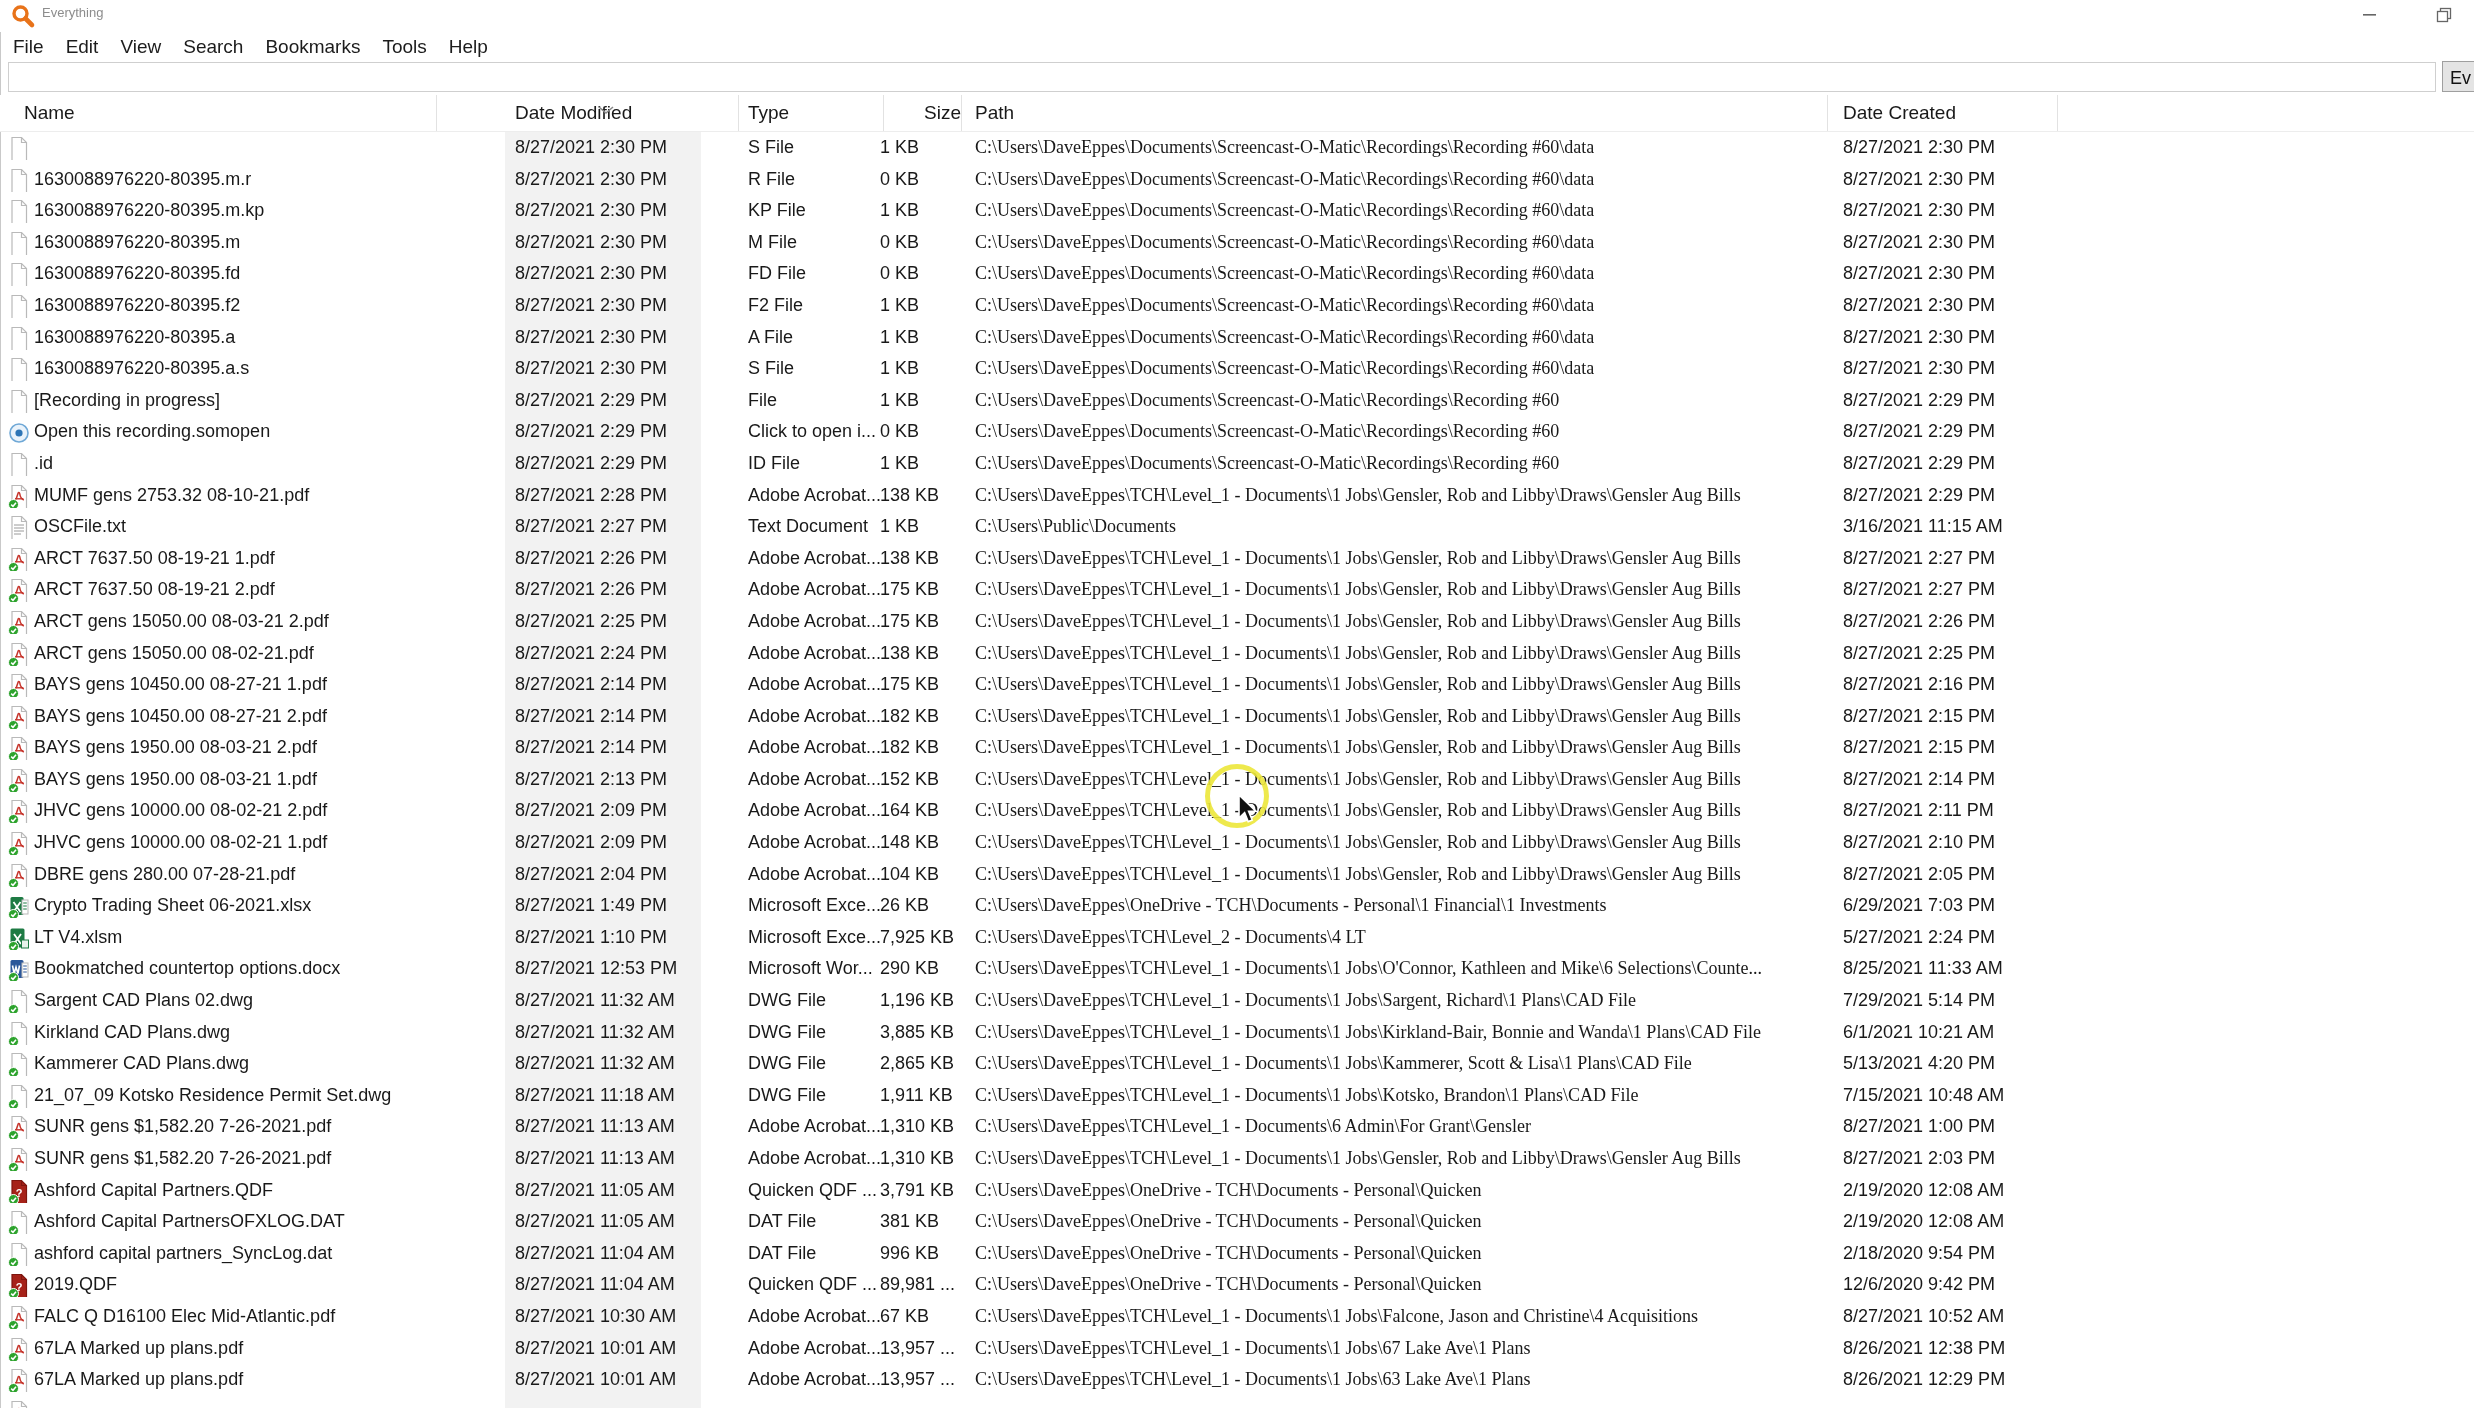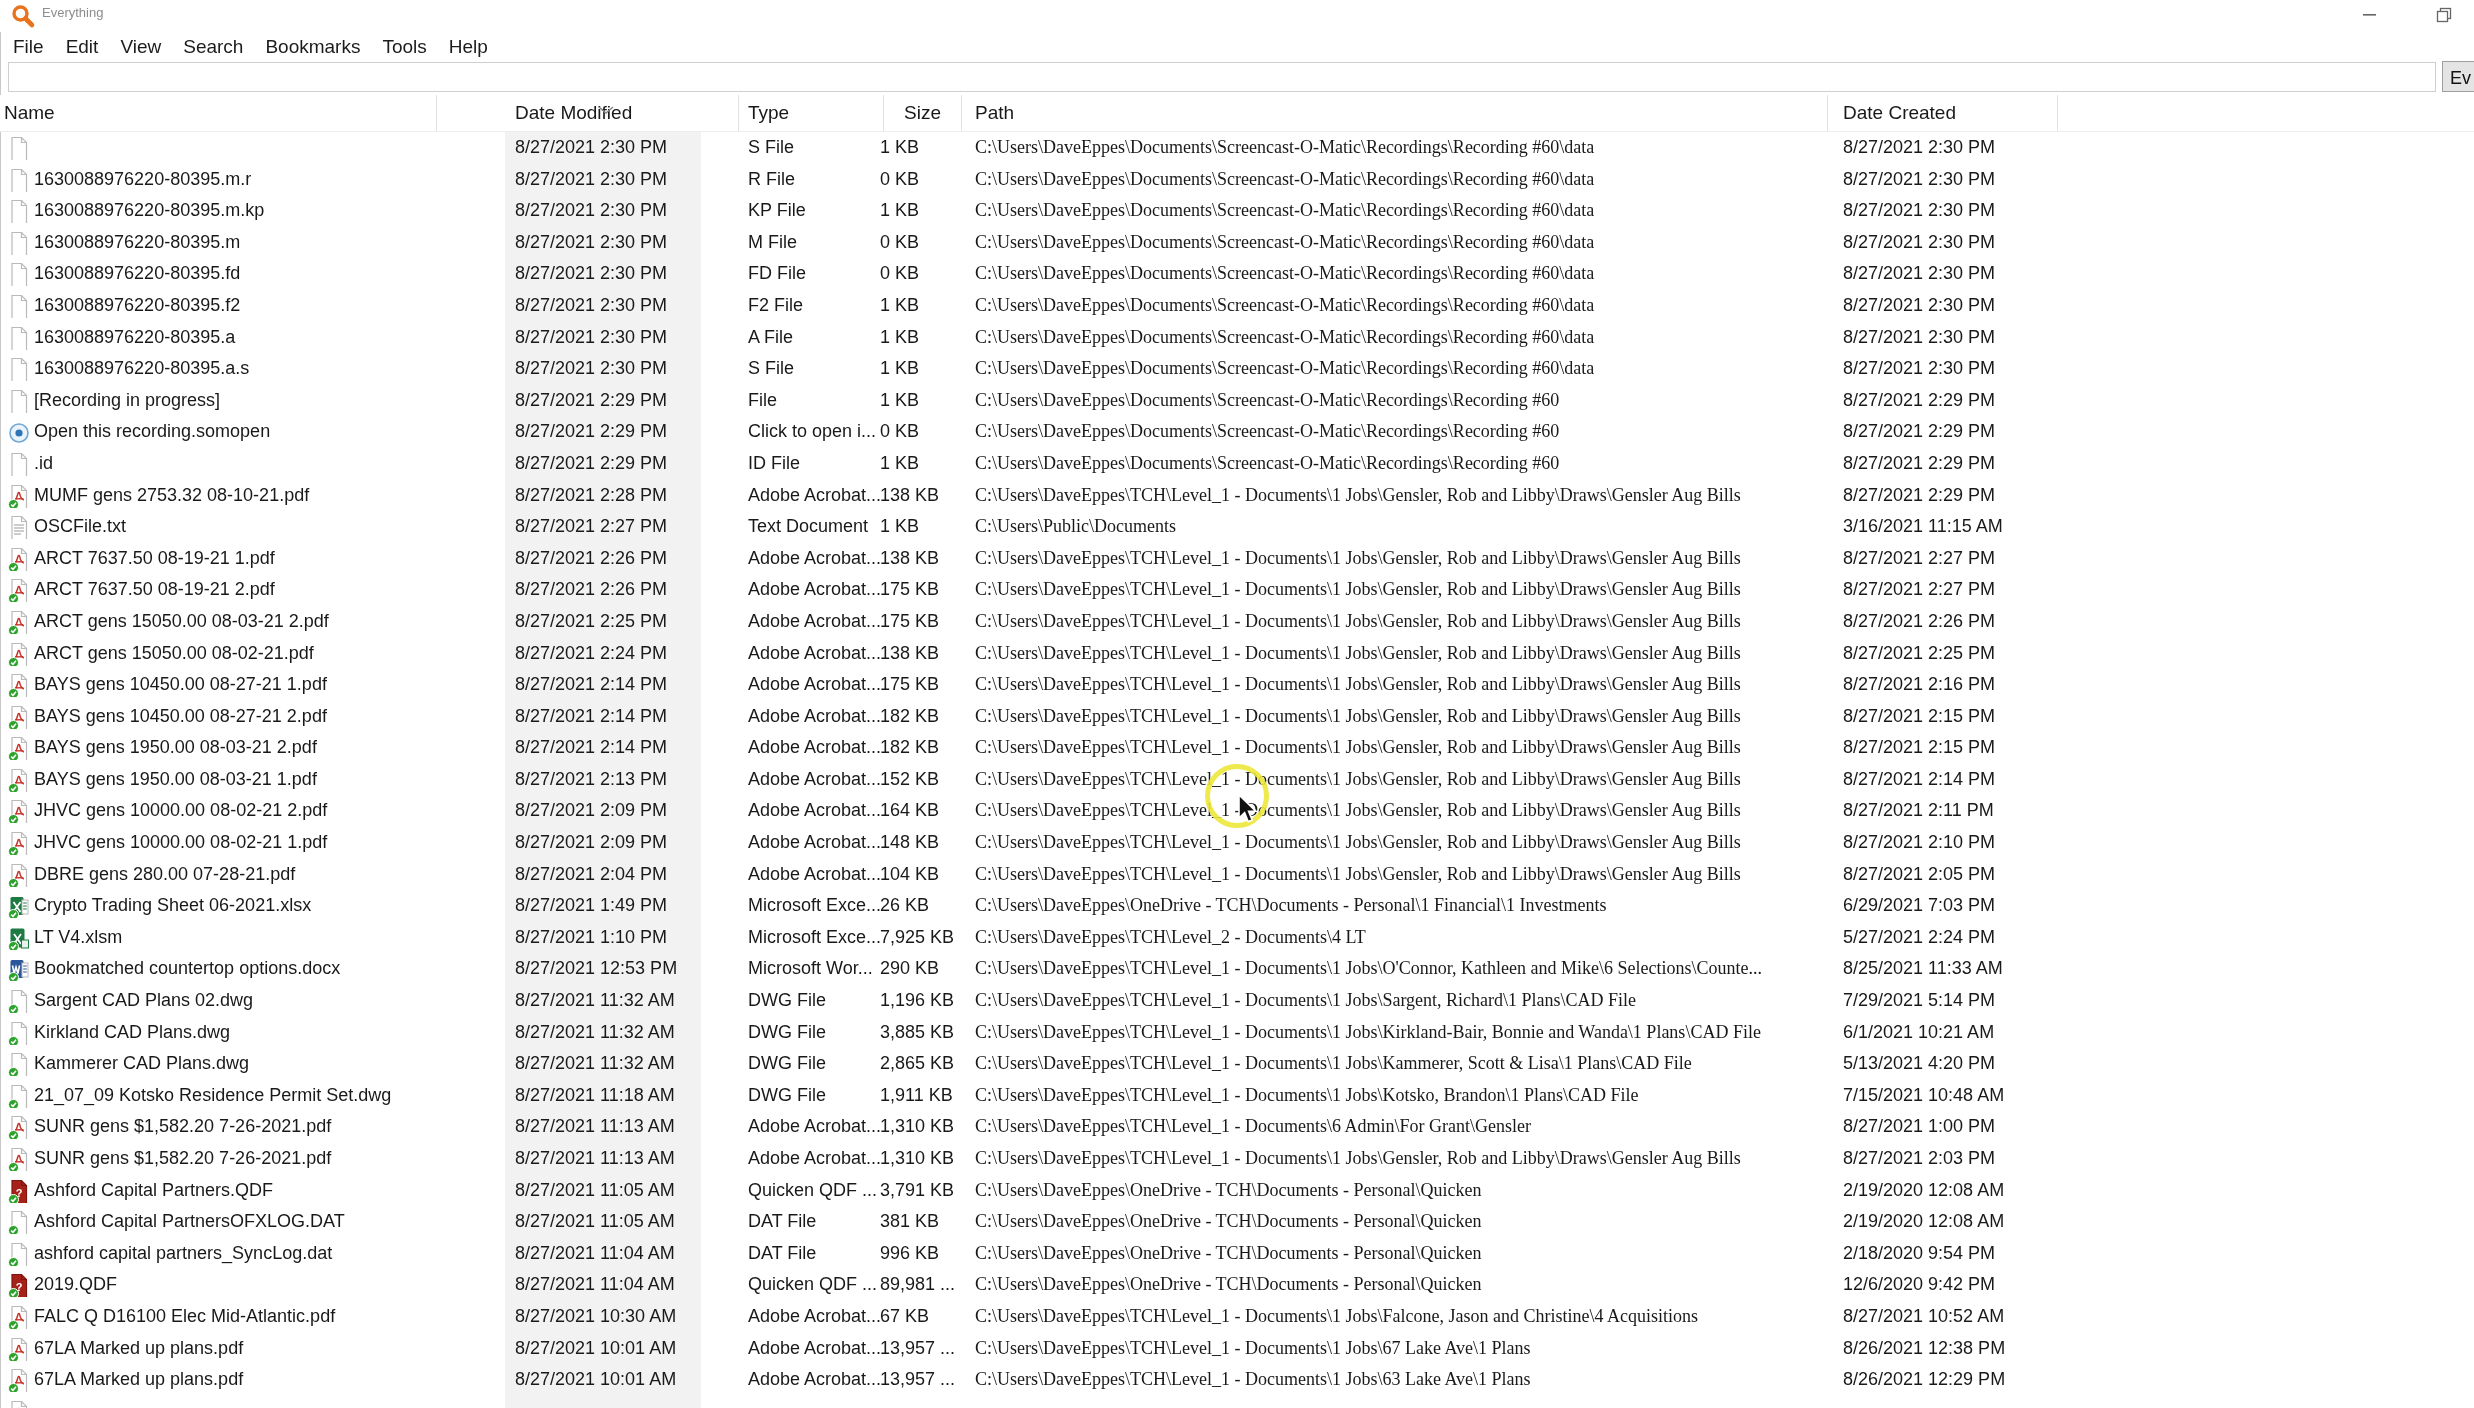--- a/index.html
+++ b/index.html
@@ -26,24 +26,24 @@
     font-family:"Liberation Sans", sans-serif;
   }
   .ev-btn{
     position:absolute;left:2442px;top:61px;width:40px;height:31px;
     background:#e4e4e4;border:1px solid #9f9f9f;font-size:18px;color:#111;
     text-align:left;padding:4px 0 0 7px;box-sizing:border-box;overflow:hidden;white-space:nowrap;
   }
   
   .thead{position:absolute;left:0;top:95px;width:2474px;height:36px;background:#fff;border-bottom:1px solid #ededed;font-size:19px;}
   .hcell{position:absolute;top:0;height:36px;line-height:36px;border-right:1px solid #e2e2e2;box-sizing:border-box;white-space:nowrap;overflow:hidden;}
-  .h-name   {left:0;     width:437px;  padding-left:4px;}
+  .h-name   {left:0;     width:437px;  padding-left:24px;}
   .h-mod    {left:505px; width:234px;  padding-left:10px;}
   .h-type   {left:739px; width:145px;  padding-left:9px;}
-  .h-size   {left:884px; width:78px;   text-align:right; padding-right:20px;}
+  .h-size   {left:884px; width:78px;   text-align:right; padding-right:0;}
   .h-path   {left:962px; width:866px;  padding-left:13px;}
   .h-created{left:1828px;width:230px;  padding-left:15px;}
   .sort-chevron{position:absolute;left:598px;top:3px;width:16px;height:9px;}
   
   .rows{position:absolute;left:0;top:132px;width:2474px;height:1276px;overflow:hidden;}
   .row{position:relative;width:2474px;height:31.6px;font-size:18px;white-space:nowrap;}
   .row .strip{position:absolute;left:505px;top:0;width:196px;height:100%;background:#f2f2f2;}
   .cell{position:absolute;top:0;height:31.6px;line-height:31.6px;overflow:hidden;}
   .c-icon   {left:8px;  top:4px; width:24px;height:24px;line-height:normal;}
   .c-name   {left:34px; width:468px;}

